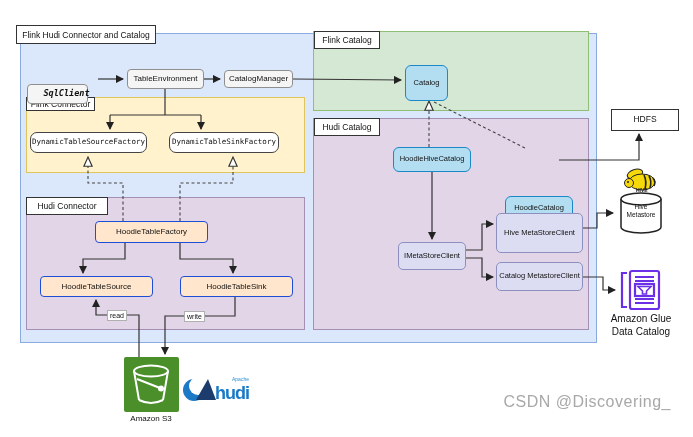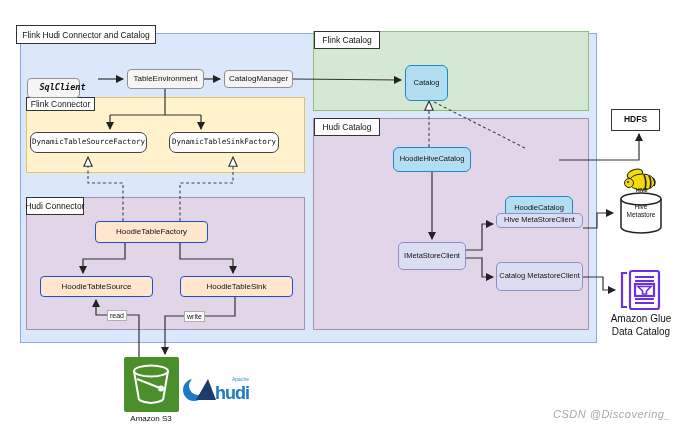--- a/index.html
+++ b/index.html
@@ -21,22 +21,22 @@
         font-family:"DejaVu Sans Mono",monospace;font-size:7.5px;white-space:nowrap;}
   .node.orange{background:#ffe6cc;border:1px solid #1d4ed8;border-radius:4px;}
   .node.blue{background:#b3def2;border:1px solid #1c88c7;border-radius:6px;font-size:7.5px;white-space:nowrap;}
   .node.lavender{background:#dcddf2;border:1px solid #8d90bf;border-radius:5px;font-size:7.5px;padding:2px;}
   .node.plain{background:#fff;border:1px solid #333;font-size:8.5px;}
   #wires{position:absolute;left:0;top:0;z-index:2;}
   .edge-label{position:absolute;z-index:4;background:#fff;border:1px solid #b0b0b0;font-size:7px;
               padding:0 2px;color:#111;line-height:9px;}
   .icon-label{position:absolute;z-index:3;text-align:center;font-size:10px;color:#111;line-height:1.25;}
   .icon{position:absolute;z-index:3;}
-  #watermark{position:absolute;right:22px;bottom:17px;z-index:5;font-size:11px;color:#a8a8a8;
-             letter-spacing:0.5px;font-style:italic;}
+  #watermark{position:absolute;right:22px;bottom:26px;z-index:5;font-size:16px;color:#a8a8a8;
+             letter-spacing:0.5px;}
   .cyl-label{position:absolute;z-index:4;text-align:center;font-size:6.5px;color:#111;line-height:1.3;}
 </style>
 </head>
 <body>
 
 <div id="stage">
 
   <div class="region outer" style="left:20px;top:33px;width:577px;height:310px;"></div>
   <div class="region yellow" style="left:26px;top:97px;width:279px;height:76px;"></div>
   <div class="region purple" style="left:26px;top:197px;width:279px;height:133px;"></div>
@@ -74,39 +74,39 @@
     <g stroke="#444" stroke-width="1.1" fill="none" stroke-dasharray="3 2.5">
       <path d="M123,221 L123,183 L88,183 L88,158" marker-end="url(#tri)"></path>
       <path d="M180,221 L180,183 L233,183 L233,158" marker-end="url(#tri)"></path>
       <path d="M429,147 L429,102" marker-end="url(#tri)"></path>
       <path d="M525,148 L434,102"></path>
     </g>
   </svg>
 
   <div class="label-box" style="left:16px;top:25px;width:140px;height:19px;">Flink Hudi Connector and Catalog</div>
   <div class="label-box" style="left:26px;top:97px;width:69px;height:14px;">Flink Connector</div>
-  <div class="label-box" style="left:26px;top:197px;width:58px;height:18px;">Hudi Connector</div>
+  <div class="label-box" style="left:26px;top:197px;width:82px;height:18px;">Hudi Connector</div>
   <div class="label-box" style="left:314px;top:31px;width:66px;height:18px;">Flink Catalog</div>
   <div class="label-box" style="left:314px;top:118px;width:66px;height:18px;">Hudi Catalog</div>
 
-  <div class="node gray mono-it" style="left:27px;top:78px;width:53px;height:20px;padding-left:18px;">SqlClient</div>
+  <div class="node gray mono-it" style="left:27px;top:84px;width:61px;height:20px;padding-left:18px;">SqlClient</div>
   <div class="node gray" style="left:127px;top:69px;width:77px;height:20px;">TableEnvironment</div>
   <div class="node gray" style="left:224px;top:70px;width:69px;height:18px;">CatalogManager</div>
   <div class="node white-rounded" style="left:30px;top:132px;width:117px;height:21px;">DynamicTableSourceFactory</div>
   <div class="node white-rounded" style="left:169px;top:132px;width:110px;height:21px;">DynamicTableSinkFactory</div>
   <div class="node orange" style="left:95px;top:221px;width:113px;height:22px;">HoodieTableFactory</div>
   <div class="node orange" style="left:40px;top:276px;width:113px;height:21px;">HoodieTableSource</div>
   <div class="node orange" style="left:180px;top:276px;width:113px;height:21px;">HoodieTableSink</div>
   <div class="node blue" style="left:405px;top:65px;width:43px;height:36px;">Catalog</div>
   <div class="node blue" style="left:393px;top:147px;width:78px;height:25px;">HoodieHiveCatalog</div>
   <div class="node blue" style="left:505px;top:148px;width:68px;height:24px;margin-top:48px;">HoodieCatalog</div>
   <div class="node lavender" style="left:398px;top:242px;width:68px;height:28px;">IMetaStoreClient</div>
-  <div class="node lavender" style="left:496px;top:213px;width:87px;height:15px;">Hive MetaStoreClient</div>
+  <div class="node lavender" style="left:496px;top:213px;width:87px;height:40px;">Hive MetaStoreClient</div>
   <div class="node lavender" style="left:496px;top:262px;width:87px;height:29px;">Catalog MetastoreClient</div>
-  <div class="node plain" style="left:611px;top:109px;width:49px;height:22px;font-weight:bold;">HDFS</div>
+  <div class="node plain" style="left:611px;top:109px;width:68px;height:22px;">HDFS</div>
 
   <span class="edge-label" style="left:107px;top:310px;">read</span>
   <span class="edge-label" style="left:184px;top:311px;">write</span>
 
   <svg class="icon" style="left:620px;top:166px;" width="40" height="30" viewBox="0 0 40 30">
     <ellipse cx="15" cy="8" rx="8" ry="4.5" fill="#f5d90a" stroke="#222" stroke-width="1" transform="rotate(-18 15 8)"></ellipse>
     <ellipse cx="22" cy="16" rx="13" ry="8" fill="#f5d90a" stroke="#222" stroke-width="1"></ellipse>
     <path d="M24,9 Q27,15 25,23 M29,10 Q32,15 30,22 M33,12 Q36,16 34,20" stroke="#222" stroke-width="1.6" fill="none"></path>
     <circle cx="9" cy="17" r="4.5" fill="#f5d90a" stroke="#222" stroke-width="1"></circle>
     <circle cx="8" cy="16" r="1" fill="#222"></circle>

